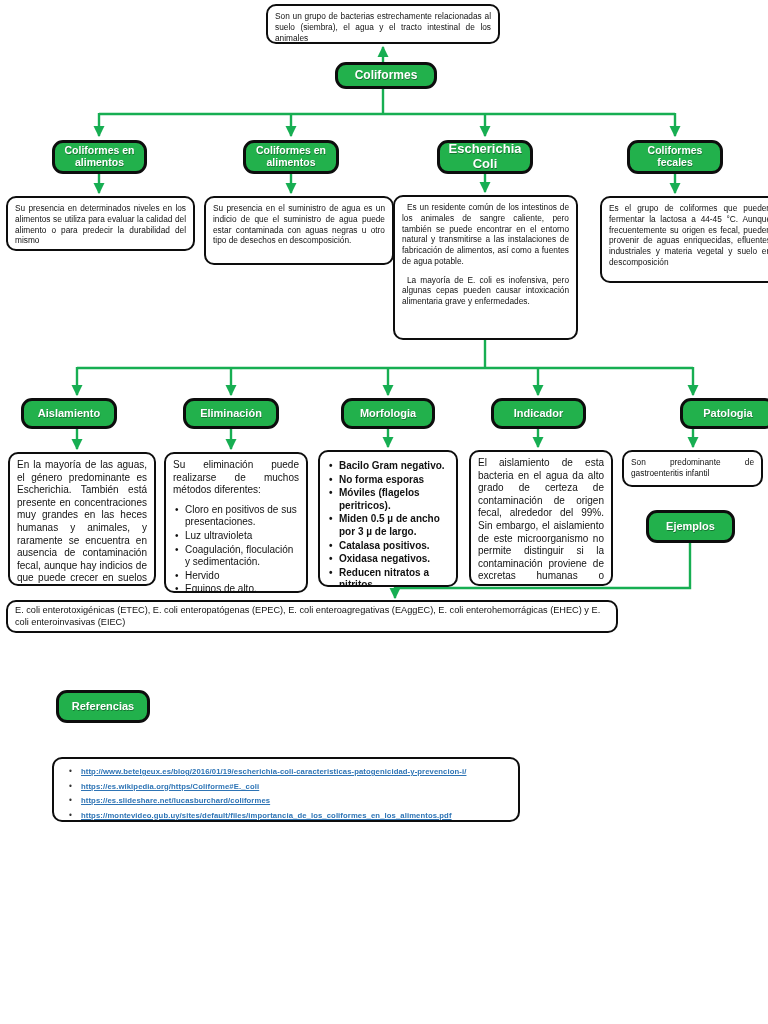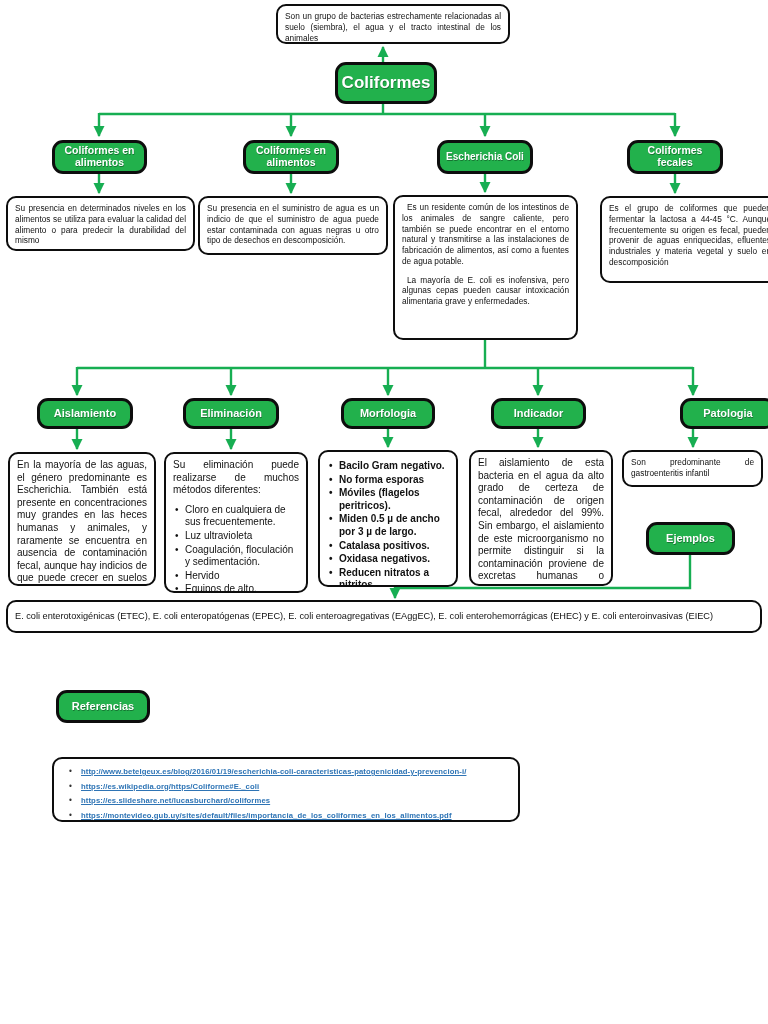--- a/index.html
+++ b/index.html
@@ -82,49 +82,49 @@
 
     <path class="conn" d="M77,429 L77,449" marker-end="url(#ah)"></path>
     <path class="conn" d="M231,429 L231,449" marker-end="url(#ah)"></path>
     <path class="conn" d="M388,429 L388,447" marker-end="url(#ah)"></path>
     <path class="conn" d="M538,429 L538,447" marker-end="url(#ah)"></path>
     <path class="conn" d="M693,429 L693,447" marker-end="url(#ah)"></path>
 
     <path class="conn" d="M690,543 L690,588 L395,588 L395,598" marker-end="url(#ah)"></path>
   </svg>
 
-  <div class="note" style="left:276px;top:4px;width:234px;height:40px;">Son un grupo de bacterias estrechamente relacionadas al suelo (siembra), el agua y el tracto intestinal de los animales</div>
+  <div class="note" style="left:266px;top:4px;width:234px;height:40px;">Son un grupo de bacterias estrechamente relacionadas al suelo (siembra), el agua y el tracto intestinal de los animales</div>
 
-  <div class="node" style="left:335px;top:62px;width:102px;height:42px;font-size:17px;">Coliformes</div>
+  <div class="node" style="left:335px;top:62px;width:102px;height:27px;font-size:12px;">Coliformes</div>
 
   <div class="node" style="left:52px;top:140px;width:95px;height:34px;font-size:10.5px;">Coliformes en alimentos</div>
   <div class="node" style="left:243px;top:140px;width:96px;height:34px;font-size:10.5px;">Coliformes en alimentos</div>
-  <div class="node" style="left:437px;top:140px;width:96px;height:34px;font-size:10px;">Escherichia Coli</div>
+  <div class="node" style="left:437px;top:140px;width:96px;height:34px;font-size:13px;">Escherichia Coli</div>
   <div class="node" style="left:627px;top:140px;width:96px;height:34px;font-size:10.5px;">Coliformes fecales</div>
 
   <div class="note" style="left:6px;top:196px;width:189px;height:55px;">Su presencia en determinados niveles en los alimentos se utiliza para evaluar la calidad del alimento o para predecir la durabilidad del mismo</div>
-  <div class="note" style="left:198px;top:196px;width:190px;height:59px;">Su presencia en el suministro de agua es un indicio de que el suministro de agua puede estar contaminada con aguas negras u otro tipo de desechos en descomposición.</div>
+  <div class="note" style="left:204px;top:196px;width:190px;height:69px;">Su presencia en el suministro de agua es un indicio de que el suministro de agua puede estar contaminada con aguas negras u otro tipo de desechos en descomposición.</div>
   <div class="note" style="left:393px;top:195px;width:185px;height:145px;">
     <p>Es un residente común de los intestinos de los animales de sangre caliente, pero también se puede encontrar en el entorno natural y transmitirse a las instalaciones de fabricación de alimentos, así como a fuentes de agua potable.</p>
     <p>La mayoría de E. coli es inofensiva, pero algunas cepas pueden causar intoxicación alimentaria grave y enfermedades.</p>
   </div>
   <div class="note" style="left:584px;top:196px;width:180px;height:87px;margin-left:16px;">Es el grupo de coliformes que pueden fermentar la lactosa a 44-45 °C. Aunque frecuentemente su origen es fecal, pueden provenir de aguas enriquecidas, efluentes industriales y materia vegetal y suelo en descomposición</div>
 
-  <div class="node" style="left:37px;top:398px;width:96px;height:31px;">Aislamiento</div>
+  <div class="node" style="left:21px;top:398px;width:96px;height:31px;">Aislamiento</div>
   <div class="node" style="left:183px;top:398px;width:96px;height:31px;">Eliminación</div>
   <div class="node" style="left:341px;top:398px;width:94px;height:31px;">Morfologia</div>
   <div class="node" style="left:491px;top:398px;width:95px;height:31px;">Indicador</div>
   <div class="node" style="left:680px;top:398px;width:96px;height:31px;">Patologia</div>
 
   <div class="note tight" style="left:8px;top:452px;width:148px;height:134px;">En la mayoría de las aguas, el género predominante es Escherichia. También está presente en concentraciones muy grandes en las heces humanas y animales, y raramente se encuentra en ausencia de contaminación fecal, aunque hay indicios de que puede crecer en suelos tropicales.</div>
 
   <div class="note tight" style="left:164px;top:452px;width:144px;height:141px;">
     <span>Su eliminación puede realizarse de muchos métodos diferentes:</span>
     <ul class="blist">
-        <li>Cloro en cualquiera de sus frecuentemente.</li>
+        <li>Cloro en positivos de sus presentaciones.</li>
         <li>Luz ultravioleta</li>
         <li>Coagulación, floculación y sedimentación.</li>
         <li>Hervido</li>
         <li>Equipos de alto.</li>
       </ul>
   </div>
 
   <div class="note tight" style="left:318px;top:450px;width:140px;height:137px;padding-top:8px;">
     <ul class="blist morf">
         <li>Bacilo Gram negativo.</li>
@@ -135,23 +135,23 @@
         <li>Oxidasa negativos.</li>
         <li>Reducen nitratos a nitritos.</li>
         <li>Producen vitamina B y K</li>
       </ul>
   </div>
 
   <div class="note tight" style="left:469px;top:450px;width:144px;height:136px;">El aislamiento de esta bacteria en el agua da alto grado de certeza de contaminación de origen fecal, alrededor del 99%. Sin embargo, el aislamiento de este microorganismo no permite distinguir si la contaminación proviene de excretas humanas o animales.</div>
 
   <div class="note" style="left:622px;top:450px;width:141px;height:37px;">Son predominante de gastroenteritis infantil</div>
 
-  <div class="node" style="left:646px;top:510px;width:89px;height:33px;margin-top:12px;">Ejemplos</div>
+  <div class="node" style="left:646px;top:510px;width:89px;height:33px;">Ejemplos</div>
 
-  <div class="note widebox" style="left:6px;top:600px;width:756px;height:33px;">E. coli enterotoxigénicas (ETEC), E. coli enteropatógenas (EPEC), E. coli enteroagregativas (EAggEC), E. coli enterohemorrágicas (EHEC) y E. coli enteroinvasivas (EIEC)</div>
+  <div class="note widebox" style="left:6px;top:600px;width:612px;height:33px;">E. coli enterotoxigénicas (ETEC), E. coli enteropatógenas (EPEC), E. coli enteroagregativas (EAggEC), E. coli enterohemorrágicas (EHEC) y E. coli enteroinvasivas (EIEC)</div>
 
   <div class="node" style="left:56px;top:690px;width:94px;height:33px;text-align:right;">Referencias</div>
 
   <div class="note" style="left:52px;top:757px;width:468px;height:65px;">
     <ul class="refs">
         <li>
         <span class="ref-link">http://www.betelgeux.es/blog/2016/01/19/escherichia-coli-caracteristicas-patogenicidad-y-prevencion-i/</span>
       </li>
         <li>
         <span class="ref-link">https://es.wikipedia.org/https/Coliforme#E._coli</span>

